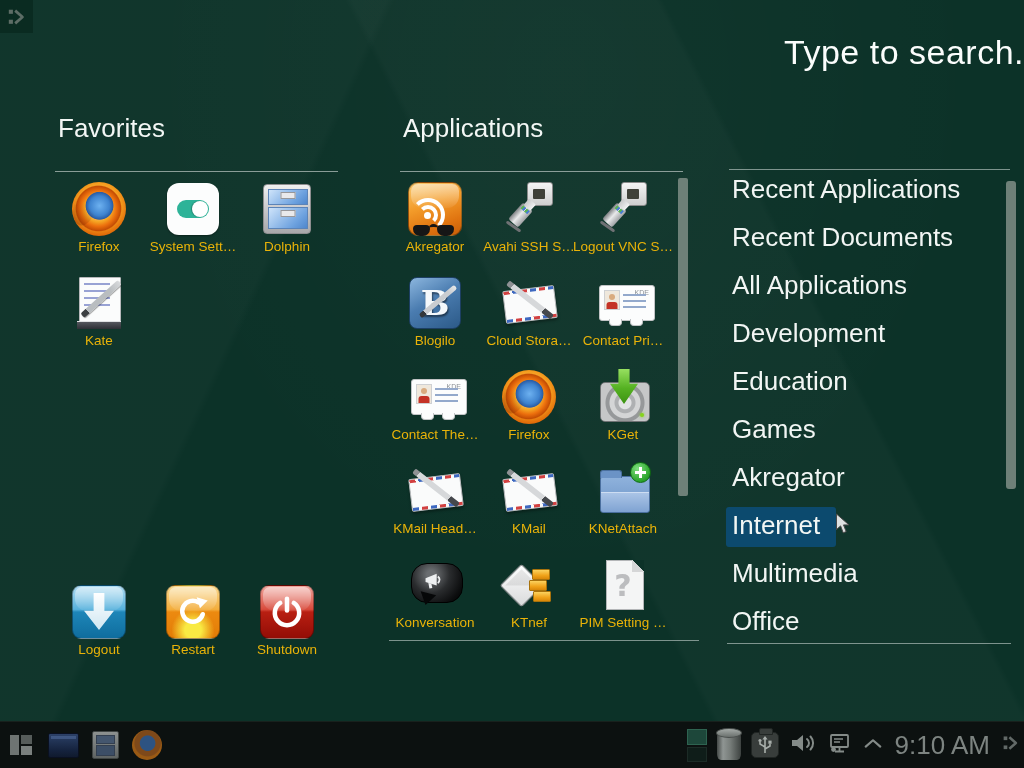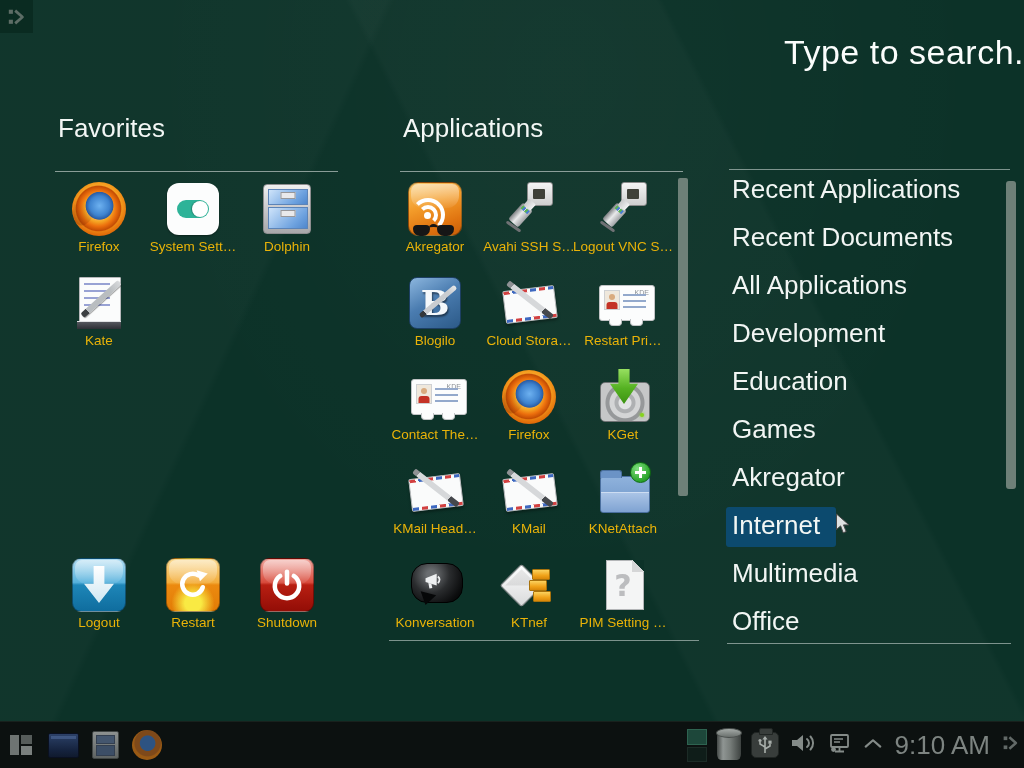--- a/index.html
+++ b/index.html
@@ -21,21 +21,21 @@
 
   
   .sec-head{position:absolute;width:280px;font-size:26px;color:#f3f7f5;
             padding:0 0 27px 3px;border-bottom:1px solid rgba(238,243,241,0.55);}
   .head-fav{left:55px;top:113px;}
   .head-app{left:400px;top:113px;}
 
   
   .grid{position:absolute;display:grid;grid-template-columns:repeat(3,94px);grid-auto-rows:94px;}
   .grid-fav{left:52px;top:177px;}
-  .grid-pow{left:52px;top:553px;}
+  .grid-pow{left:52px;top:580px;}
   .grid-app{left:388px;top:177px;}
   .cell{width:94px;height:94px;display:flex;flex-direction:column;align-items:center;cursor:default;}
   .cl{margin-top:2px;font-size:13.5px;color:#eab308;white-space:nowrap;}
 
   
   .hline{position:absolute;height:1px;background:rgba(238,243,241,0.5);}
   .l-appbottom{left:389px;top:640px;width:310px;}
   .l-cattop{left:729px;top:169px;width:281px;}
   .l-catbottom{left:727px;top:643px;width:284px;}
   .sbar{position:absolute;width:10px;background:#6e8078;border-radius:2px;}
@@ -351,21 +351,21 @@
     <span class="cl">Cloud Stora…</span>
   </div>
   <div class="cell">
     <span class="ic ic-contact">
         <span class="card"></span>
         <span class="photo"></span>
         <span class="clines"></span>
         <span class="nt nt1"></span>
         <span class="nt nt2"></span>
       </span>
-    <span class="cl">Restart Pri…</span>
+    <span class="cl">Contact Pri…</span>
   </div>
   <div class="cell">
     <span class="ic ic-contact">
         <span class="card"></span>
         <span class="photo"></span>
         <span class="clines"></span>
         <span class="nt nt1"></span>
         <span class="nt nt2"></span>
       </span>
     <span class="cl">Contact The…</span>

